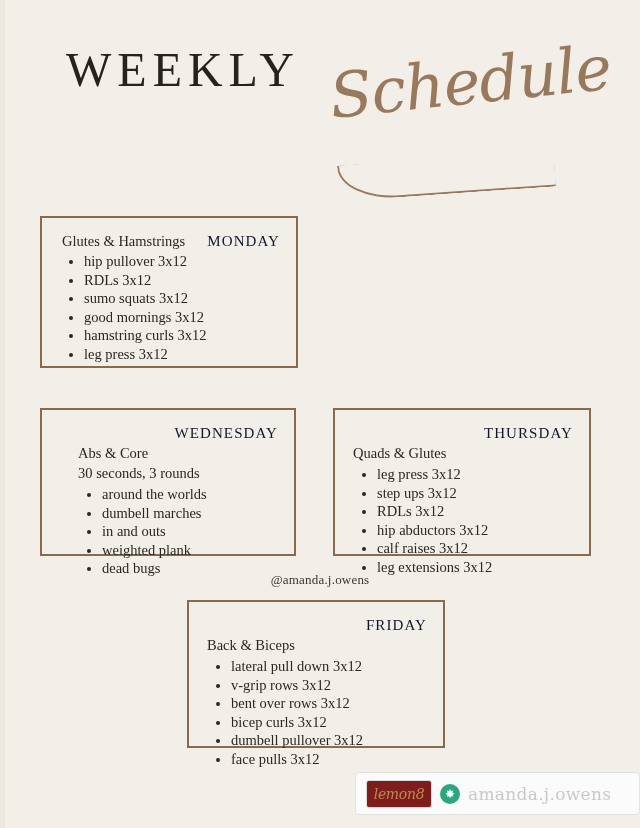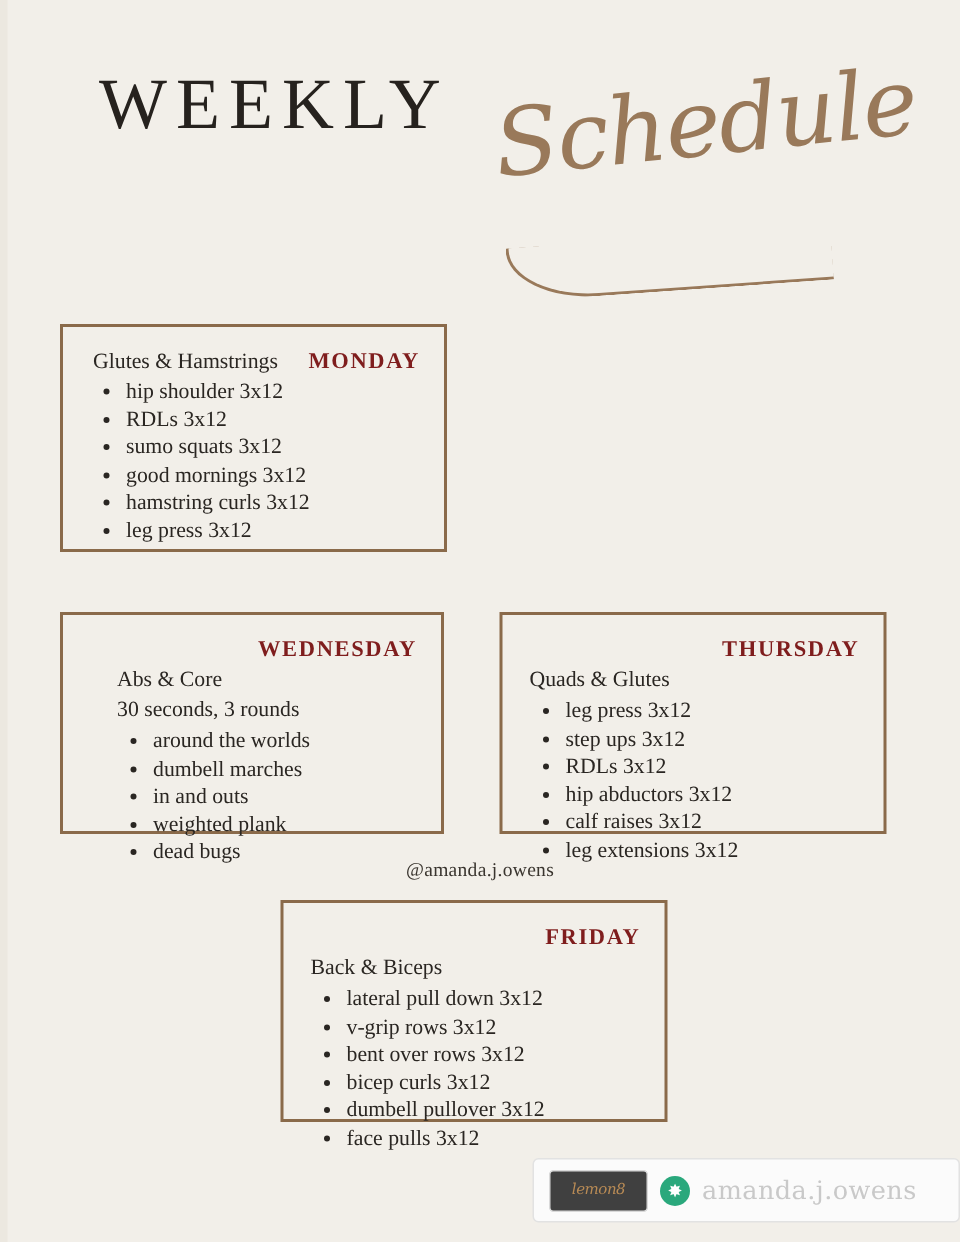--- a/index.html
+++ b/index.html
@@ -74,24 +74,24 @@
   .card {
     position: absolute;
     border: 2.5px solid #8a6a4a;
     background: transparent;
     box-sizing: border-box;
     padding: 14px 16px 12px 16px;
   }
   .card-day {
     text-align: right;
     font-family: "Liberation Serif", serif;
-    font-weight: 700;
+    font-weight: 400;
     font-size: 15px;
     letter-spacing: 1.1px;
-    color: #7f1d1d;
+    color: #0f172a;
     line-height: 18px;
     margin-bottom: 2px;
   }
   .card-sub {
     font-size: 14.5px;
     line-height: 19px;
     color: #2a2622;
     margin: 0 0 1px 2px;
   }
   .card-note {
@@ -157,27 +157,27 @@
     align-items: center;
     padding: 0 10px;
     box-sizing: border-box;
     gap: 8px;
   }
   .wm-logo {
     width: 64px;
     height: 26px;
     border: 1px solid #d9d9d9;
     border-radius: 3px;
-    background: #404040;
+    background: #7f1d1d;
     display: flex;
     align-items: center;
     justify-content: center;
     font-family: "DejaVu Serif", serif;
     font-style: italic;
-    font-size: 10px;
+    font-size: 14px;
     color: #b98b55;
     letter-spacing: -0.3px;
     overflow: hidden;
   }
   .wm-circle {
     width: 20px;
     height: 20px;
     border-radius: 50%;
     background: #2aa87c;
     color: #fff;
@@ -216,21 +216,21 @@
     <div class="script">Schedule</div>
     <div class="script-underline"></div>
   </div>
 
   <div class="card" id="card-monday">
     <div class="card-head-row">
       <div class="card-day">MONDAY</div>
       <div class="card-sub">Glutes &amp; Hamstrings</div>
     </div>
     <ul class="ex-list">
-      <li>hip shoulder 3x12</li>
+      <li>hip pullover 3x12</li>
       <li>RDLs 3x12</li>
       <li>sumo squats 3x12</li>
       <li>good mornings 3x12</li>
       <li>hamstring curls 3x12</li>
       <li>leg press 3x12</li>
     </ul>
   </div>
 
 
   <div class="card" id="card-wednesday">

